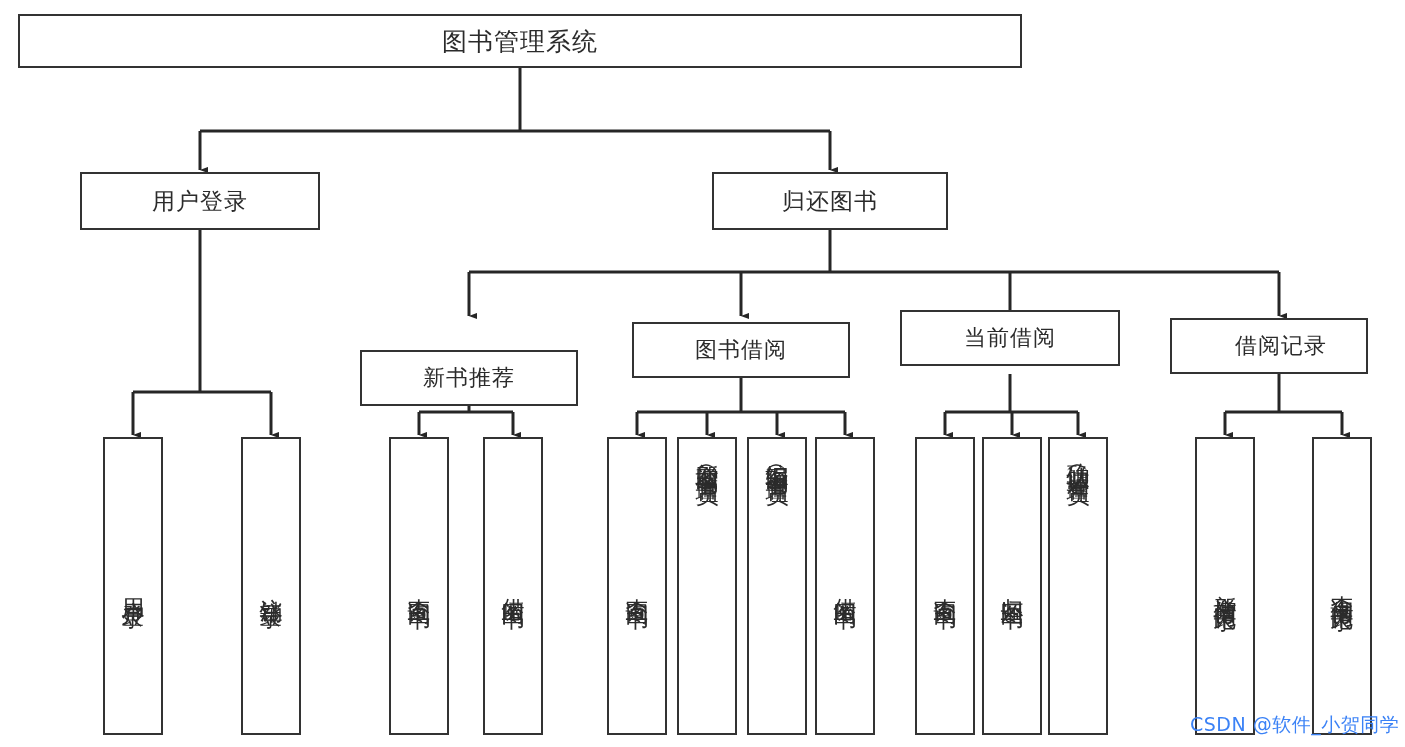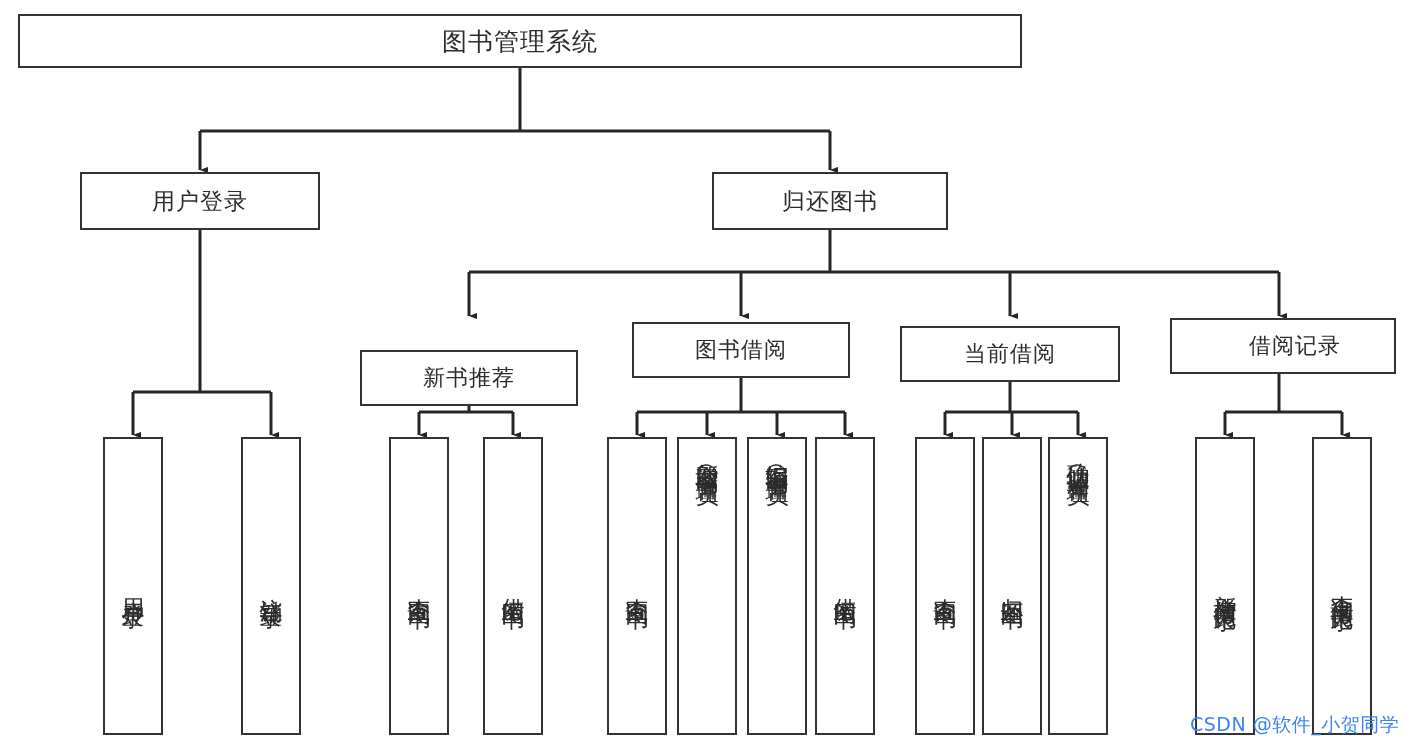--- a/index.html
+++ b/index.html
@@ -123,22 +123,22 @@
       </g>
   </svg>
 
   <div class="node node-root" style="left: 18px; top: 14px; width: 1004px; height: 54px;">图书管理系统</div>
 
   <div class="node node-l1" style="left: 80px; top: 172px; width: 240px; height: 58px;">用户登录</div>
   <div class="node node-l1" style="left: 712px; top: 172px; width: 236px; height: 58px;">归还图书</div>
 
   <div class="node node-l2" style="left: 360px; top: 318px; width: 218px; height: 56px; margin-top: 32px;">新书推荐</div>
   <div class="node node-l2" style="left: 632px; top: 322px; width: 218px; height: 56px;">图书借阅</div>
-  <div class="node node-l2" style="left: 900px; top: 326px; width: 220px; height: 56px;">当前借阅</div>
-  <div class="node node-l2" style="left: 1170px; top: 318px; width: 226px; height: 56px; padding-left: 24px;">借阅记录</div>
+  <div class="node node-l2" style="left: 900px; top: 310px; width: 220px; height: 56px;">当前借阅</div>
+  <div class="node node-l2" style="left: 1170px; top: 318px; width: 198px; height: 56px; padding-left: 24px;">借阅记录</div>
 
   <div class="node node-leaf" style="left: 103px; top: 437px; width: 60px; height: 298px;">用户登录</div>
   <div class="node node-leaf" style="left: 241px; top: 437px; width: 60px; height: 298px;">注销登录</div>
   <div class="node node-leaf" style="left: 389px; top: 437px; width: 60px; height: 298px;">查询图书</div>
   <div class="node node-leaf" style="left: 483px; top: 437px; width: 60px; height: 298px;">借阅图书</div>
   <div class="node node-leaf" style="left: 607px; top: 437px; width: 60px; height: 298px;">查询图书</div>
   <div class="node node-leaf leaf-tall" style="left: 677px; top: 437px; width: 60px; height: 298px;">新增图书（管理员）</div>
   <div class="node node-leaf leaf-tall" style="left: 747px; top: 437px; width: 60px; height: 298px;">编辑图书（管理员）</div>
   <div class="node node-leaf" style="left: 815px; top: 437px; width: 60px; height: 298px;">借阅图书</div>
   <div class="node node-leaf" style="left: 915px; top: 437px; width: 60px; height: 298px;">查询图书</div>

